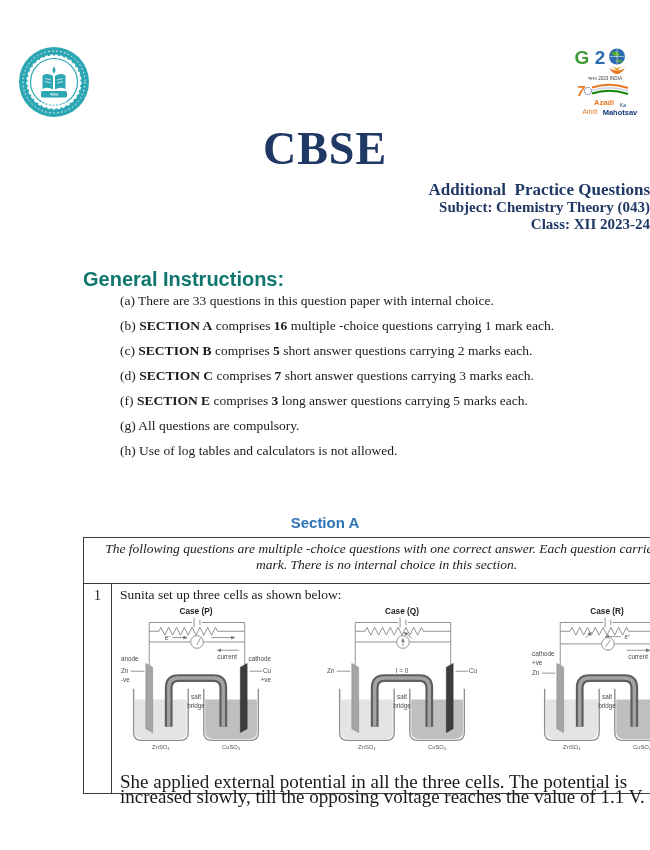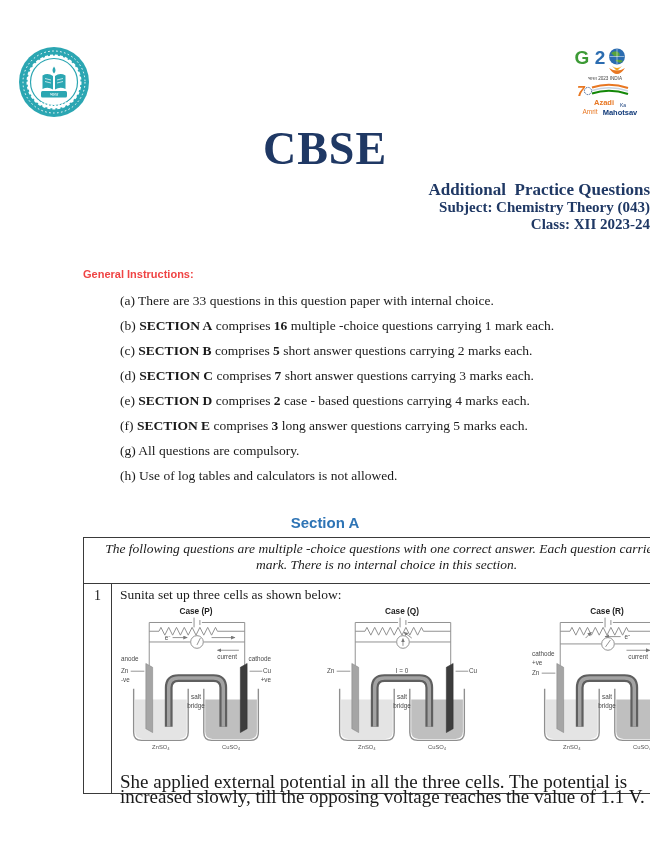--- a/index.html
+++ b/index.html
@@ -15,21 +15,21 @@
     font-size:46px;font-weight:bold;color:var(--navy);letter-spacing:1px;line-height:1;}
   .sub{position:absolute;left:0;right:0;text-align:right;font-weight:bold;color:var(--navy);white-space:pre;}
   .sub1{top:180px;font-size:17px;}
   .sub2{top:199px;font-size:15px;}
   .sub3{top:216px;font-size:15px;}
 
   .meta-row{position:absolute;top:243px;left:83px;width:425px;display:flex;
     justify-content:space-between;font-weight:bold;font-size:15px;}
 
   .gi-heading{position:absolute;top:268px;left:83px;font-family:"Liberation Sans",sans-serif;
-    font-weight:bold;font-size:11px;color:#ef4444;}
+    font-weight:bold;font-size:20px;color:#0f766e;}
 
   #instructions-list{position:absolute;top:293px;left:83px;right:55px;margin-left:37px;}
   .instruction-line{height:25px;font-size:13.5px;}
 
   .section-heading{position:absolute;top:514px;left:0;right:0;text-align:center;
     color:var(--section-blue);font-family:"Liberation Sans",sans-serif;font-weight:bold;font-size:15px;}
 
   
   .qtable{position:absolute;top:537px;left:83px;width:607px;border:1.5px solid #3a3a3a;box-sizing:border-box;}
   .note-row{height:46px;border-bottom:1.5px solid #3a3a3a;box-sizing:border-box;
@@ -130,21 +130,20 @@
   <div class="sub sub2">Subject: Chemistry Theory (043)</div>
   <div class="sub sub3">Class: XII 2023-24</div>
 
 
   <div class="gi-heading">General Instructions:</div>
   <div id="instructions-list">
       <div class="instruction-line"><span>(a) There are 33 questions in this question paper with internal choice.</span></div>
       <div class="instruction-line"><span>(b) </span><b>SECTION A</b><span> comprises </span><b>16</b><span> multiple -choice questions carrying 1 mark each.</span></div>
       <div class="instruction-line"><span>(c) </span><b>SECTION B</b><span> comprises </span><b>5</b><span> short answer questions carrying 2 marks each.</span></div>
       <div class="instruction-line"><span>(d) </span><b>SECTION C</b><span> comprises </span><b>7</b><span> short answer questions carrying 3 marks each.</span></div>
-      <div class="instruction-line"><span>(e) </span><b>SECTION D</b><span> comprises </span><b>2</b><span> case - based questions carrying 4 marks each.</span></div>
       <div class="instruction-line"><span>(f) </span><b>SECTION E</b><span> comprises </span><b>3</b><span> long answer questions carrying 5 marks each.</span></div>
       <div class="instruction-line"><span>(g) All questions are compulsory.</span></div>
       <div class="instruction-line"><span>(h) Use of log tables and calculators is not allowed.</span></div>
     </div>
 
   <div class="section-heading">Section A</div>
 
   <div class="qtable">
     <div class="note-row">The following questions are multiple -choice questions with one correct answer. Each question carries 1 mark. There is no internal choice in this section.</div>
     <div class="qrow">

